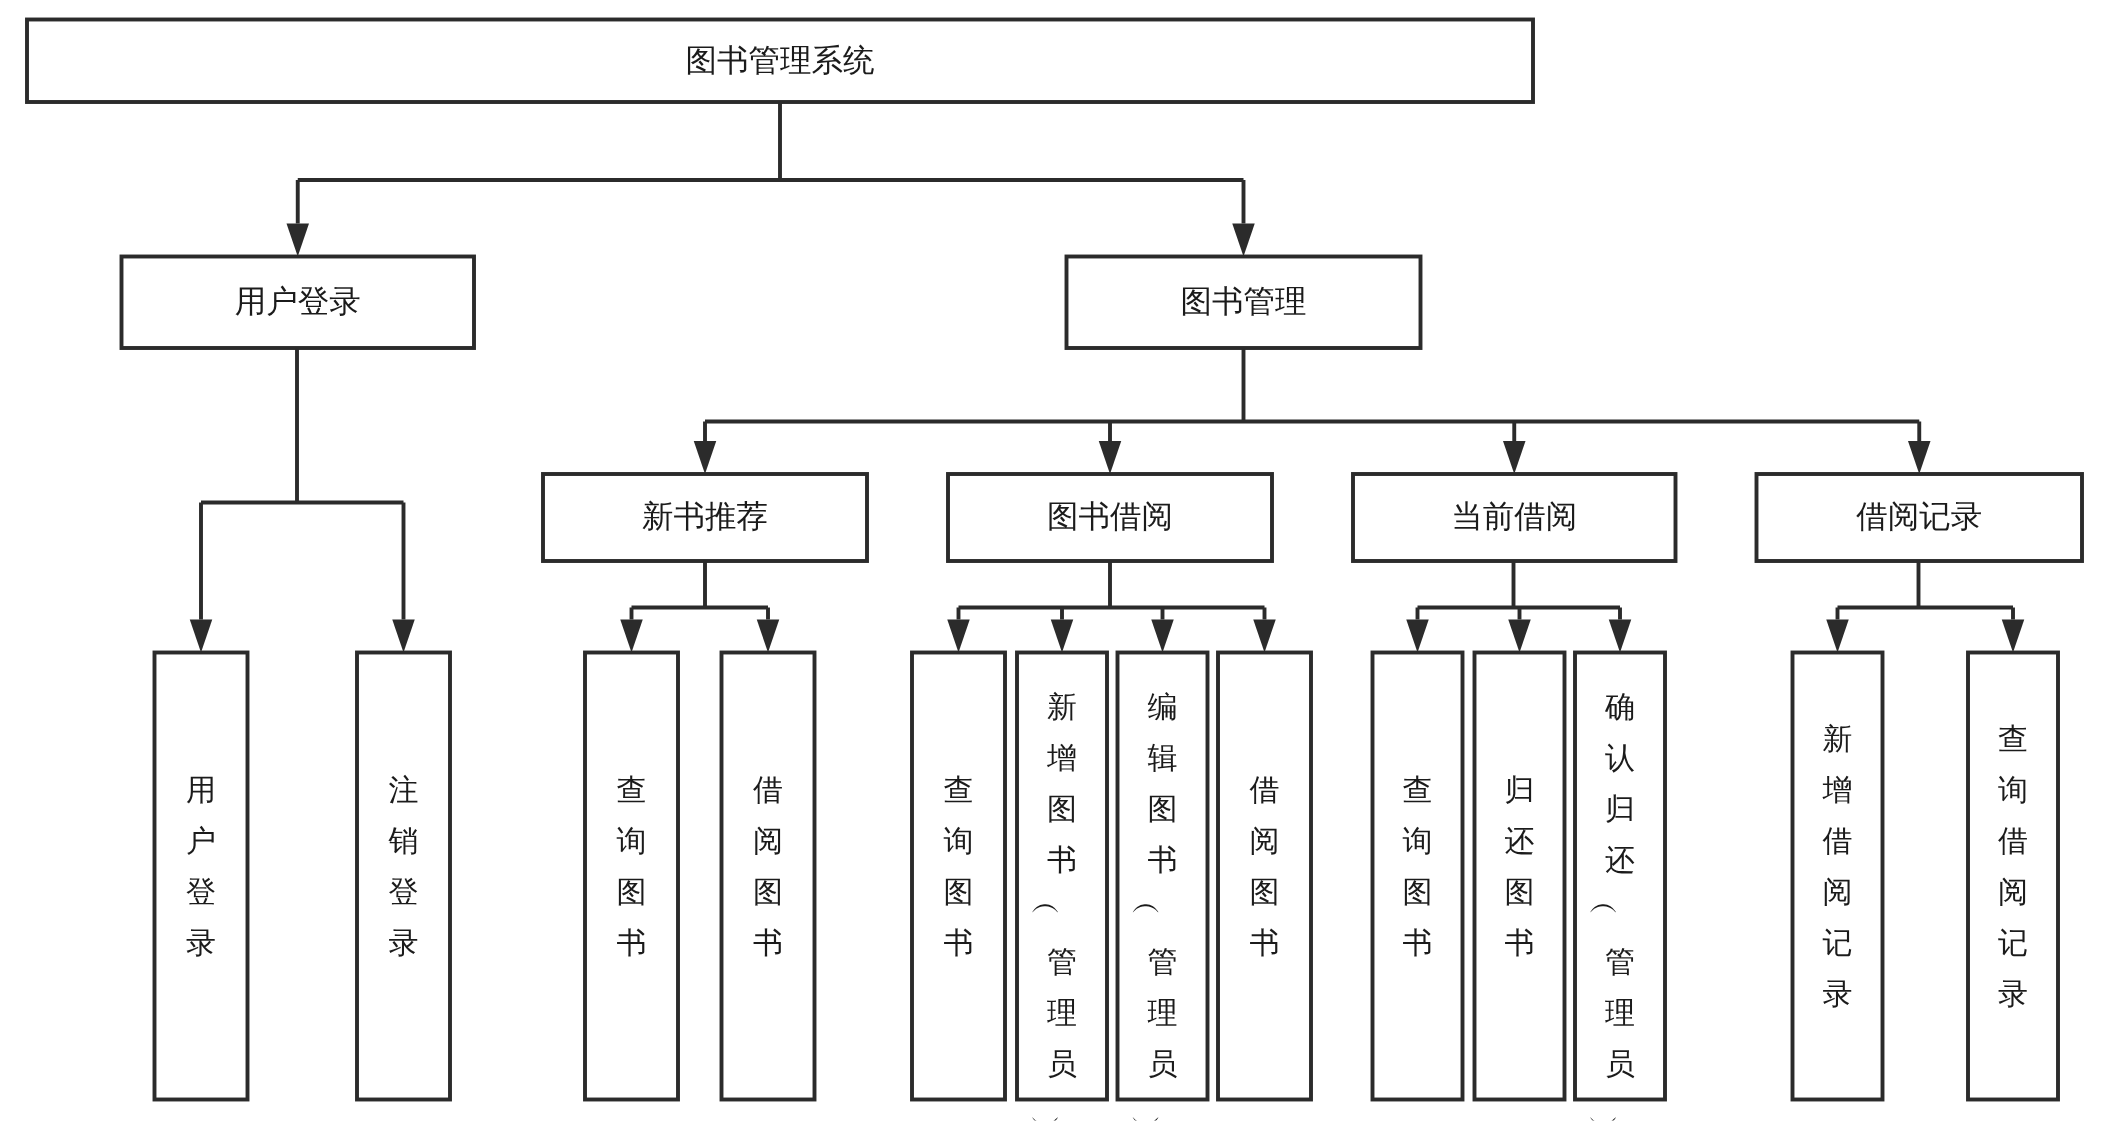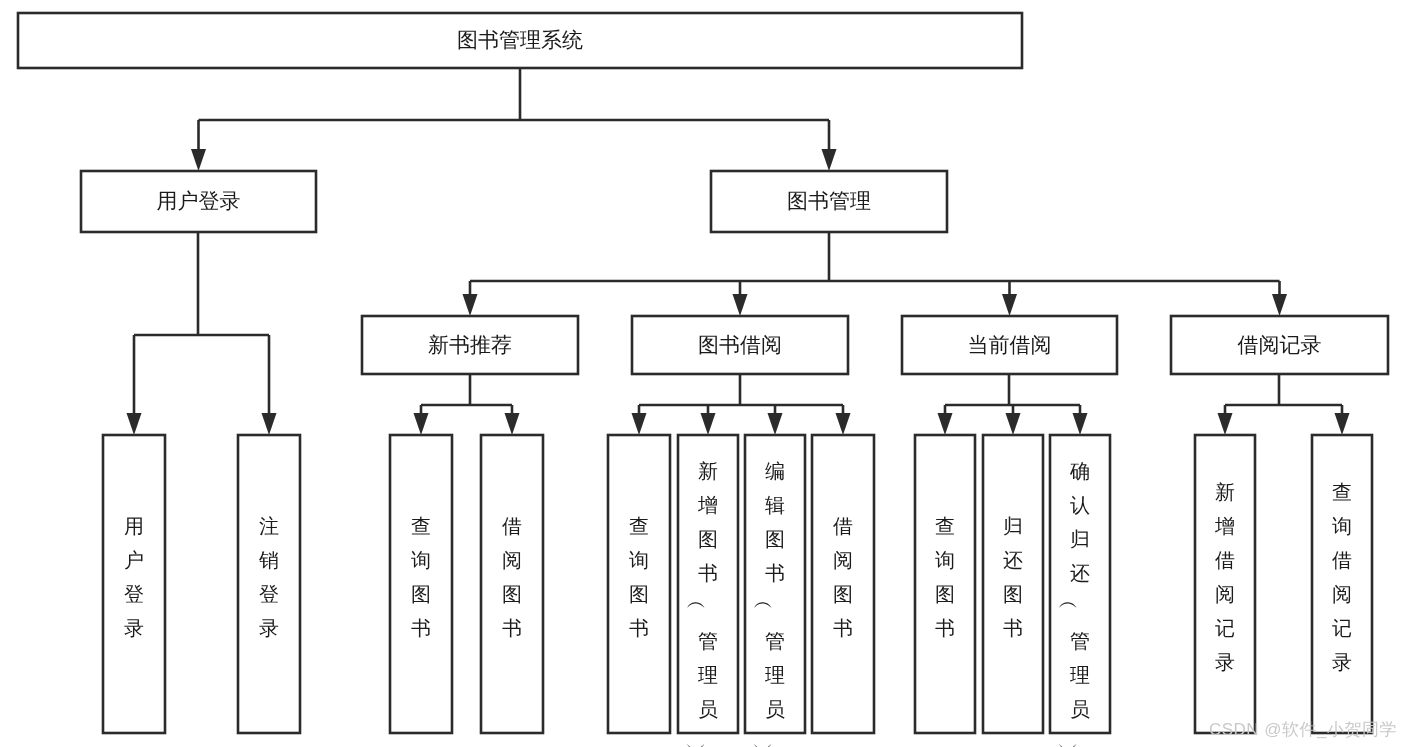--- a/index.html
+++ b/index.html
@@ -215,14 +215,13 @@
         <g>
           <rect x="1195" y="435" width="60" height="298" class="node-rect"></rect>
           <text x="1225" y="0" class="node-label-v"><tspan x="1225" y="499">新</tspan><tspan x="1225" y="533">增</tspan><tspan x="1225" y="567">借</tspan><tspan x="1225" y="601">阅</tspan><tspan x="1225" y="635">记</tspan><tspan x="1225" y="669">录</tspan></text>
         </g>
         <g>
           <rect x="1312" y="435" width="60" height="298" class="node-rect"></rect>
           <text x="1342" y="0" class="node-label-v"><tspan x="1342" y="499">查</tspan><tspan x="1342" y="533">询</tspan><tspan x="1342" y="567">借</tspan><tspan x="1342" y="601">阅</tspan><tspan x="1342" y="635">记</tspan><tspan x="1342" y="669">录</tspan></text>
         </g>
       </g>
   </svg>
-  <div class="watermark">CSDN @软件_小贺同学</div>
 </div>
 
 </body></html>

